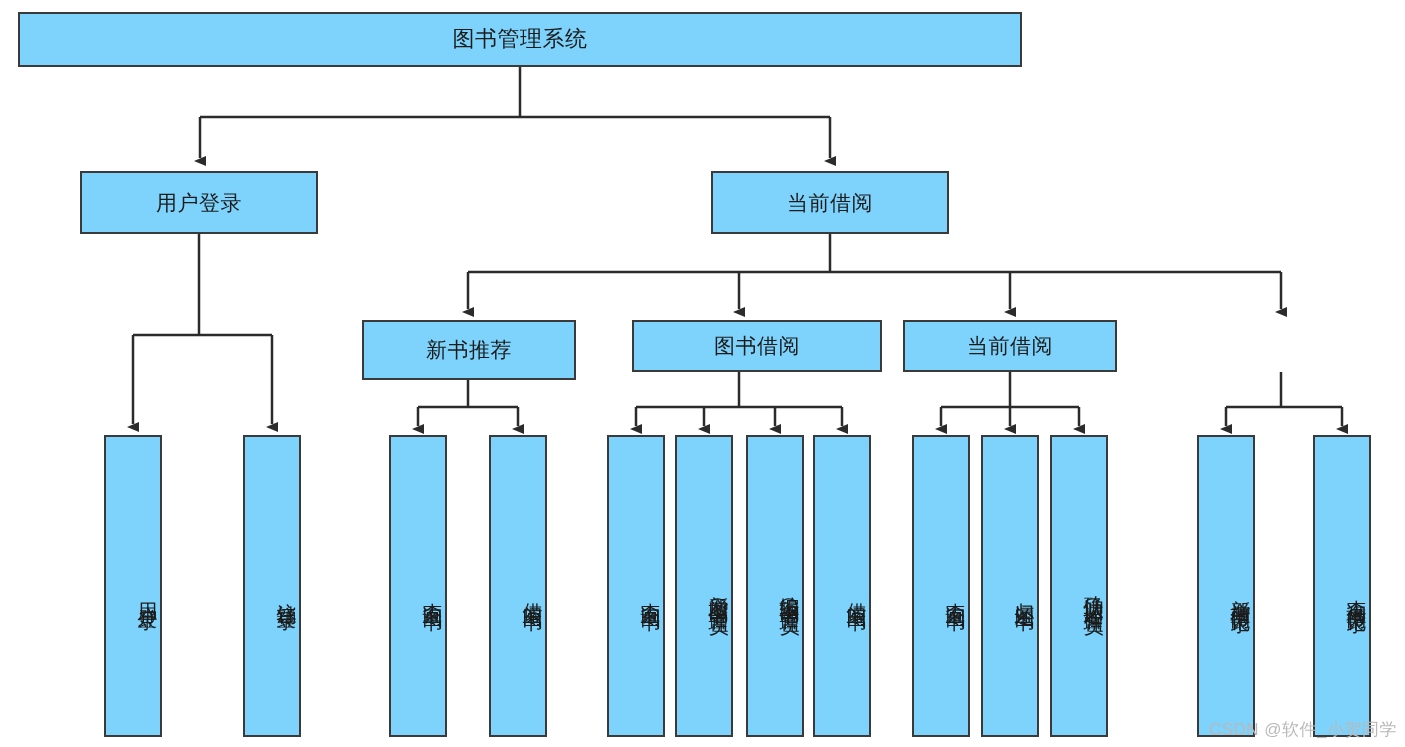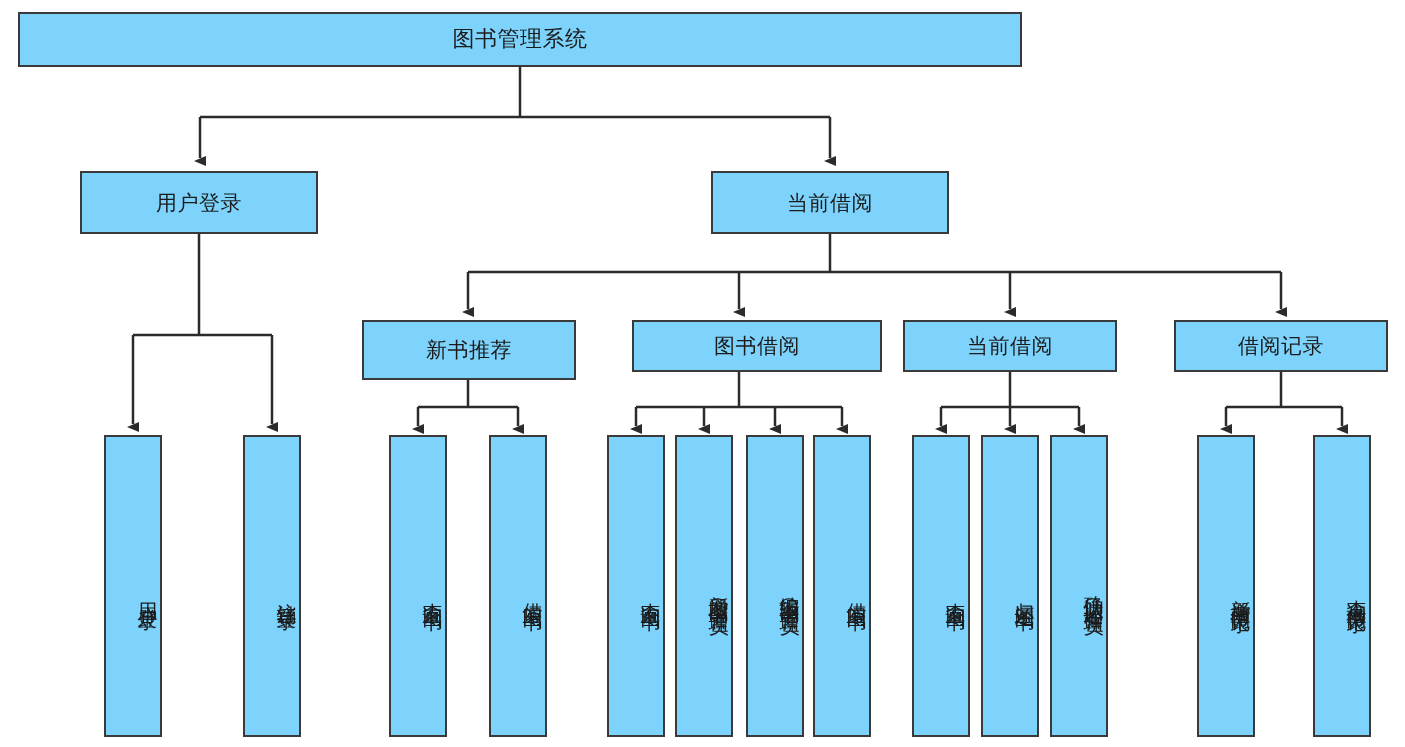--- a/index.html
+++ b/index.html
@@ -126,23 +126,20 @@
 
   <div class="node node-h" style="left:362px;top:320px;width:214px;height:60px;">
     <span>新书推荐</span>
   </div>
   <div class="node node-h" style="left:632px;top:320px;width:250px;height:52px;">
     <span>图书借阅</span>
   </div>
   <div class="node node-h" style="left:903px;top:320px;width:214px;height:52px;">
     <span>当前借阅</span>
   </div>
-  <div class="node node-h" style="left:1174px;top:320px;width:214px;height:52px;">
-    <span>借阅记录</span>
-  </div>
 
   <div class="node node-v" style="left:104px;top:435px;width:58px;height:302px;">
     <span>用户登录</span>
   </div>
   <div class="node node-v" style="left:243px;top:435px;width:58px;height:302px;">
     <span>注销登录</span>
   </div>
 
   <div class="node node-v" style="left:389px;top:435px;width:58px;height:302px;">
     <span>查询图书</span>
@@ -174,13 +171,14 @@
     <span>确认归还（管理员）</span>
   </div>
 
   <div class="node node-v" style="left:1197px;top:435px;width:58px;height:302px;">
     <span>新增借阅记录</span>
   </div>
   <div class="node node-v" style="left:1313px;top:435px;width:58px;height:302px;">
     <span>查询借阅记录</span>
   </div>
 
+  <div class="watermark">CSDN @软件_小贺同学</div>
 </div>
 
 </body></html>

